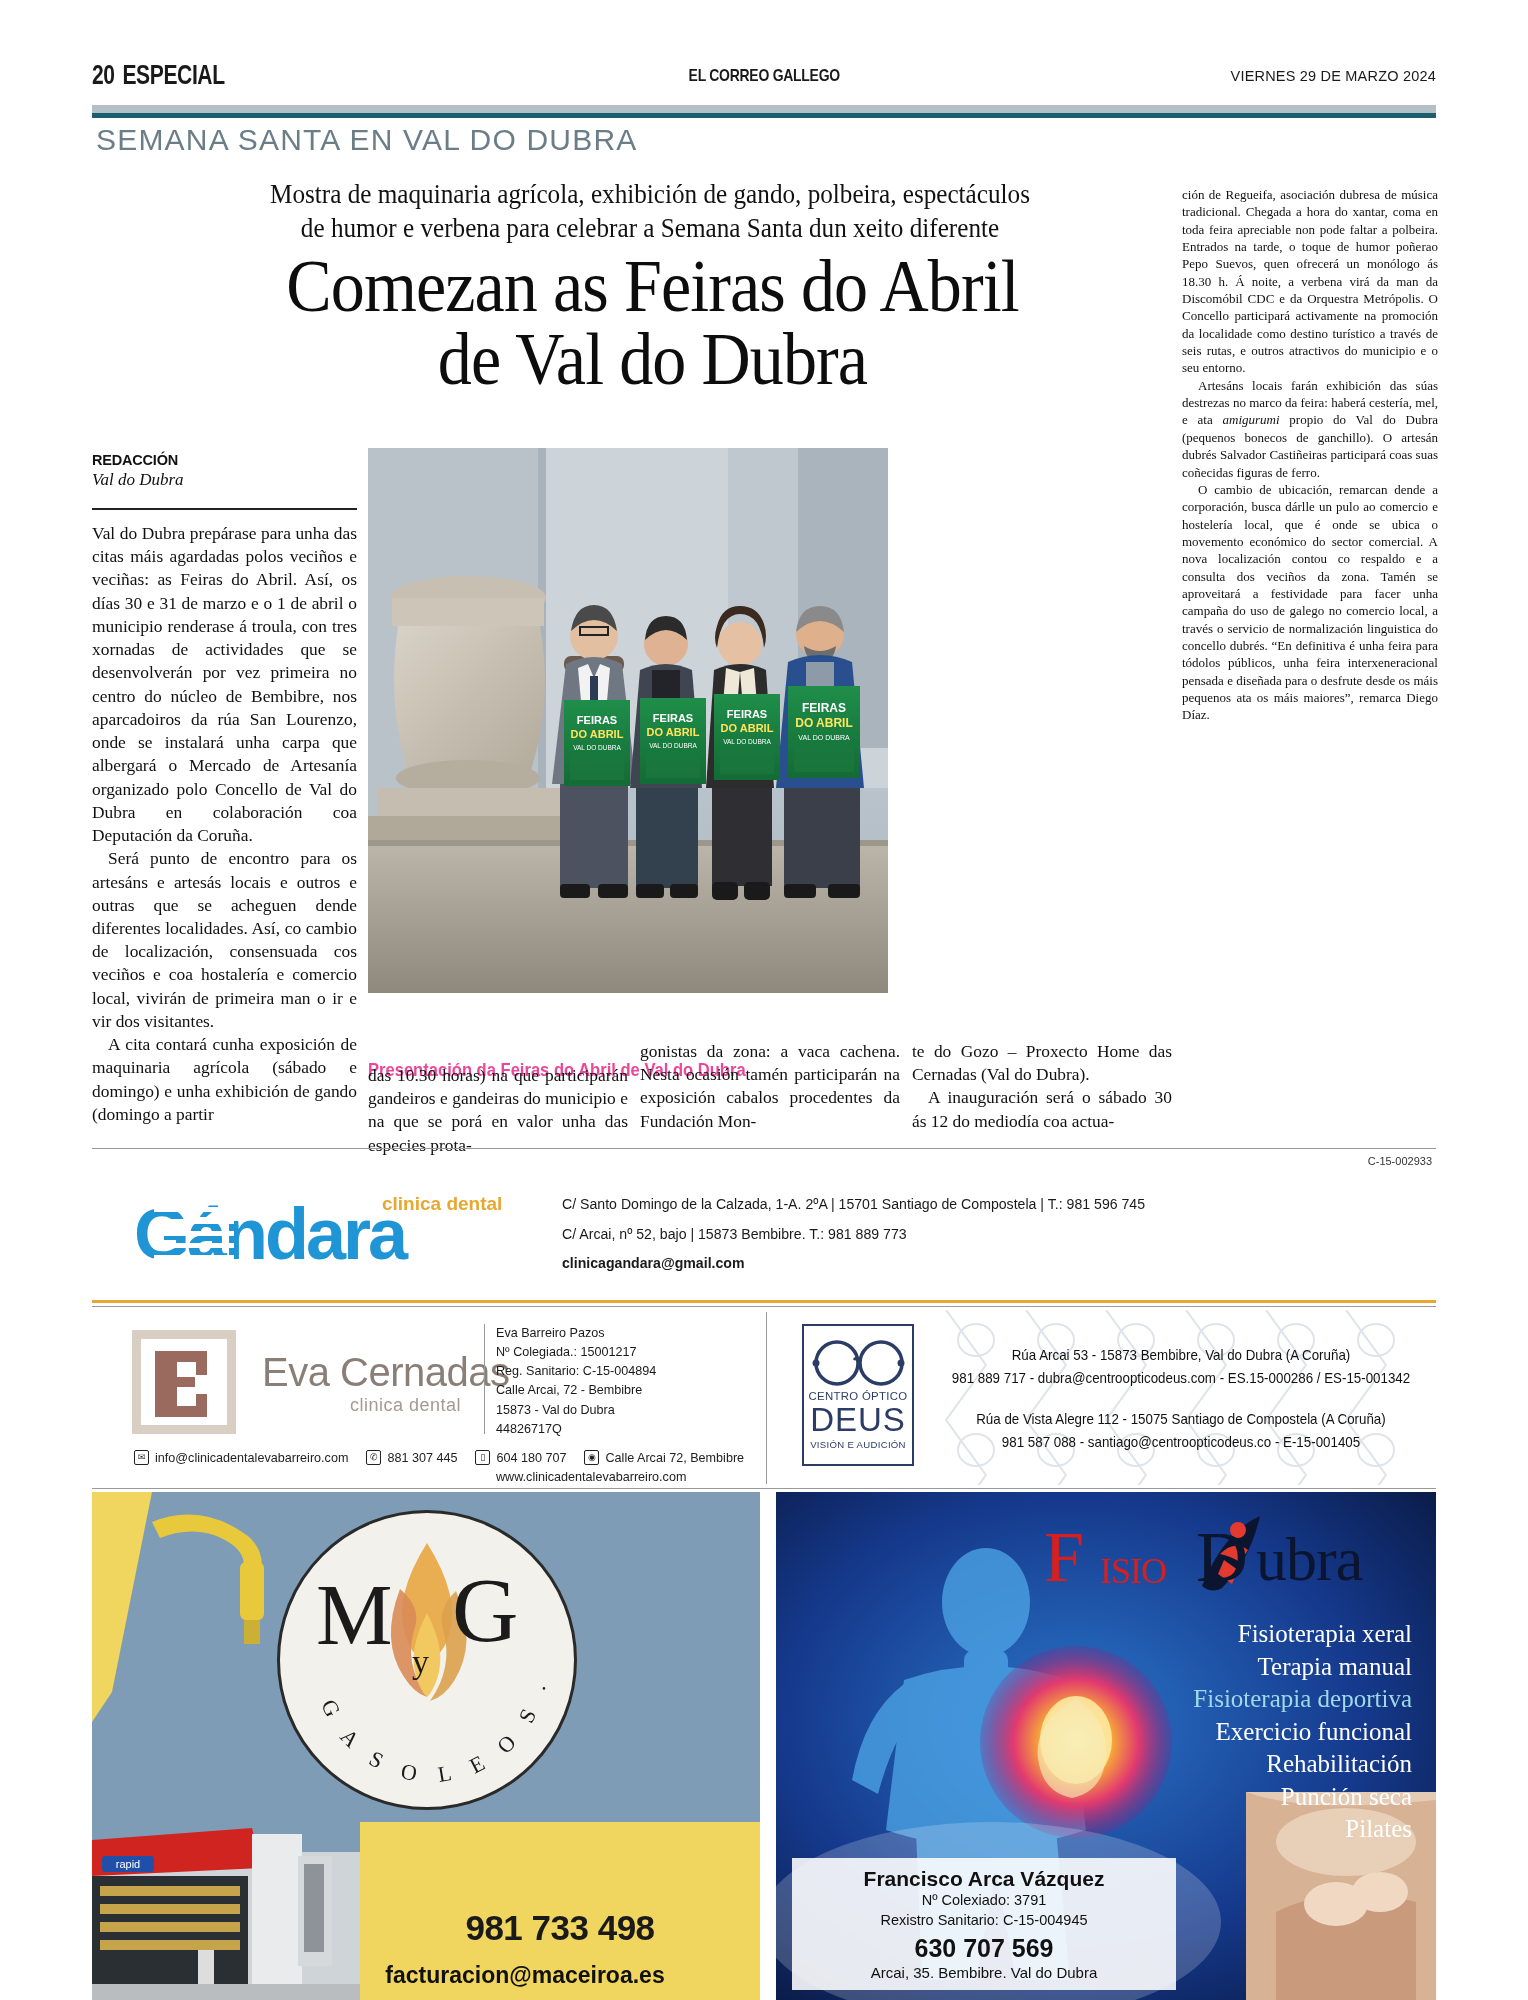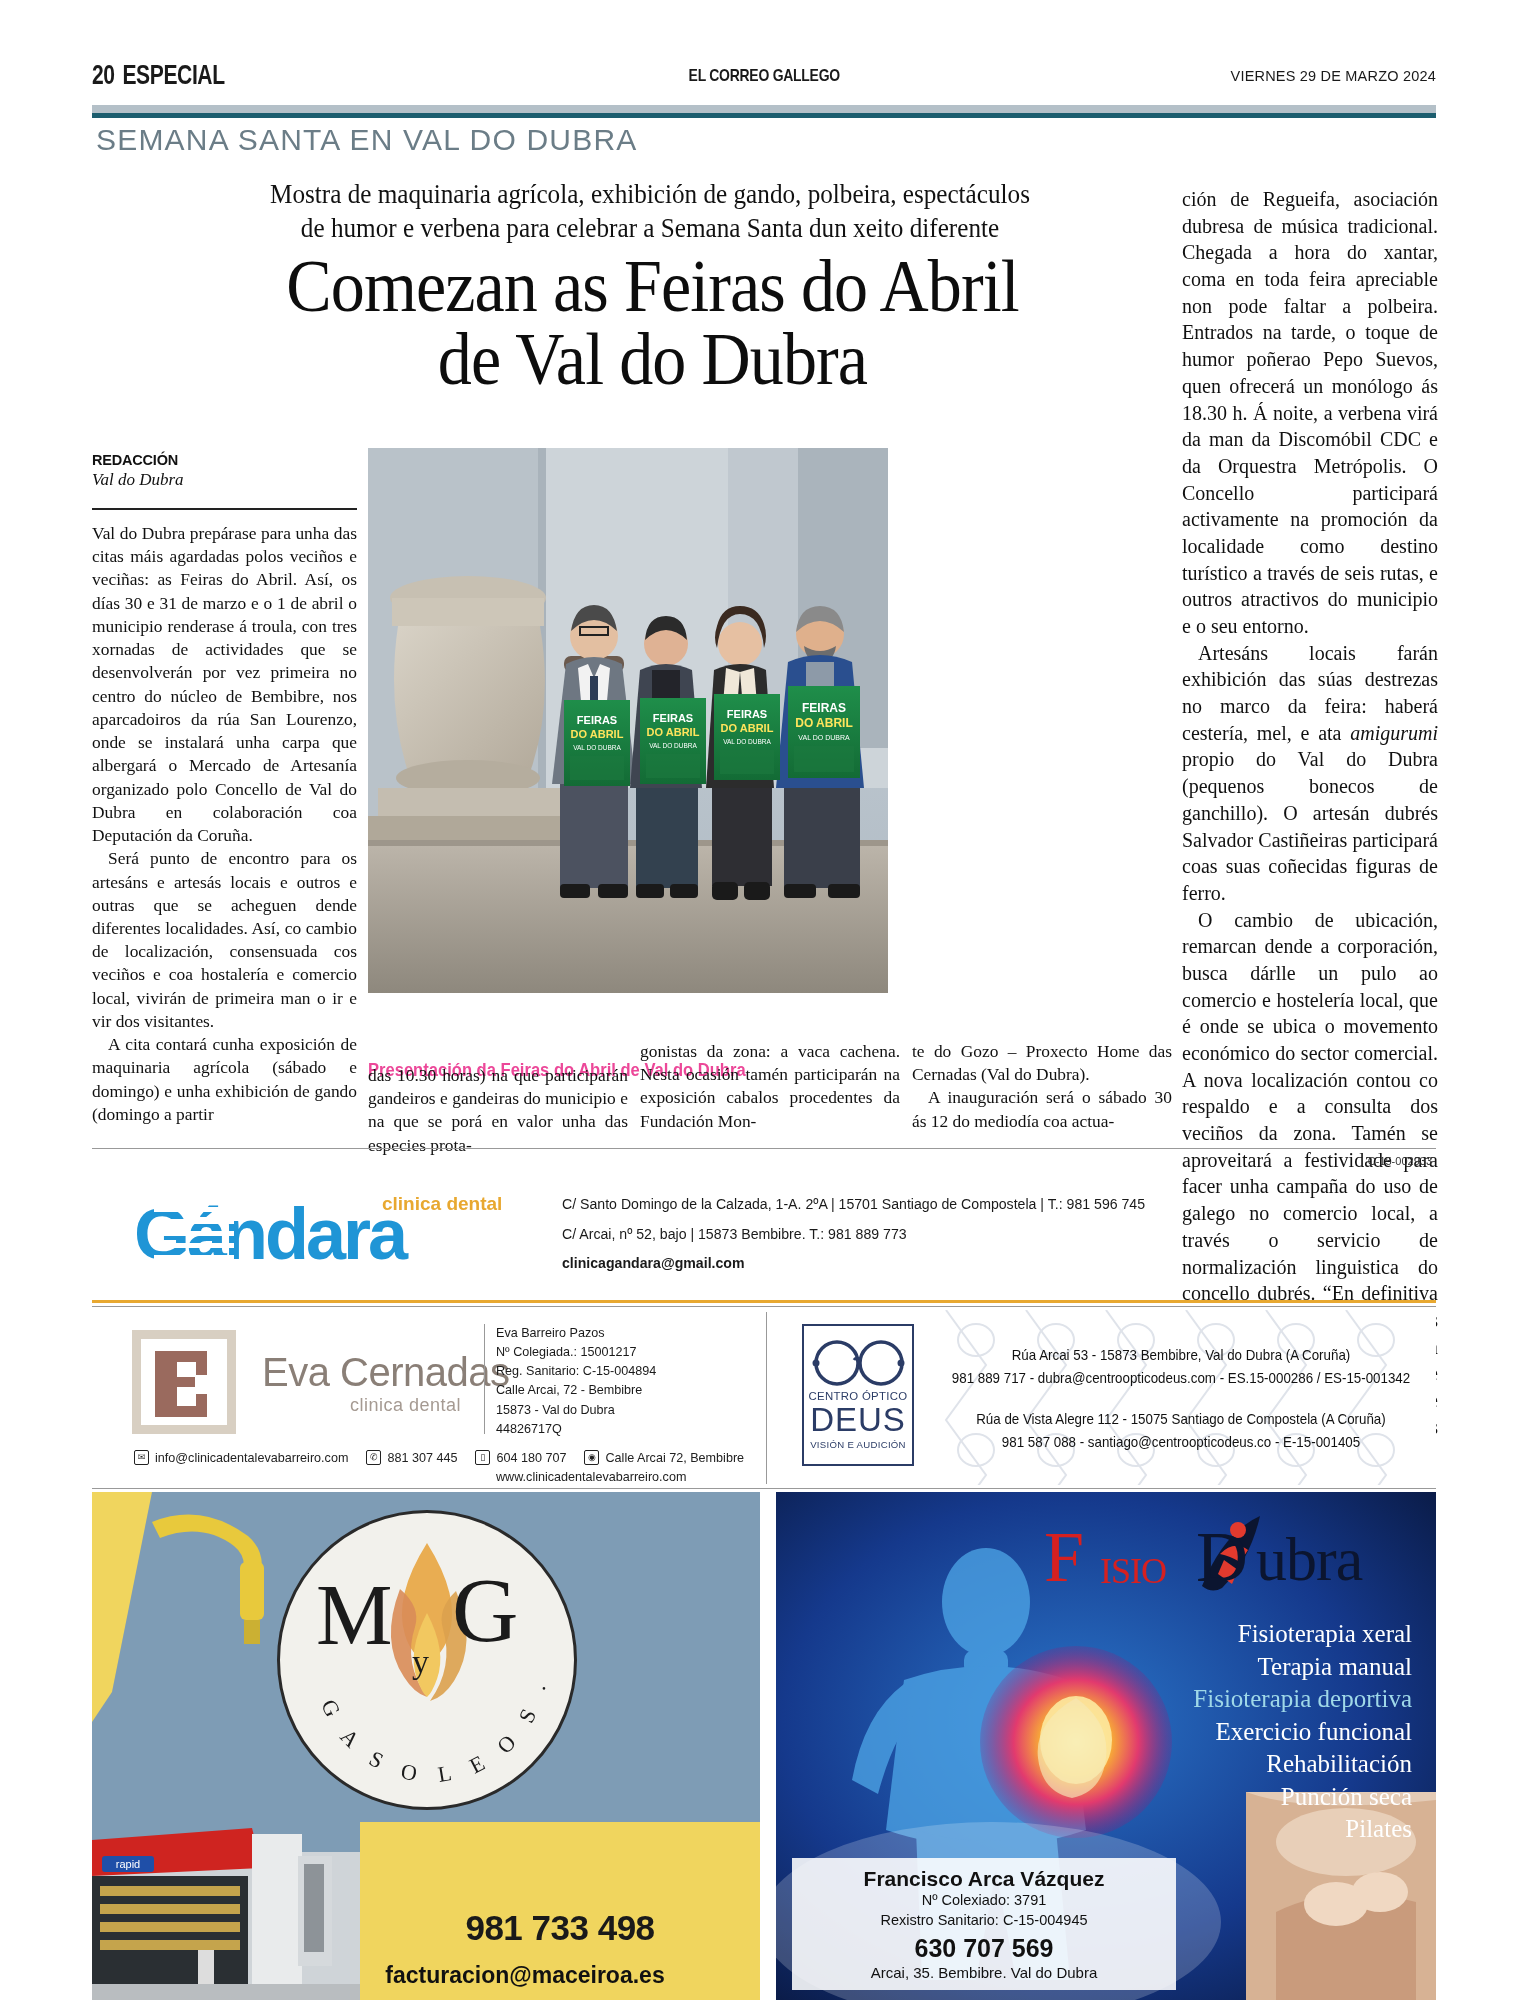--- a/index.html
+++ b/index.html
@@ -111,21 +111,21 @@
     text-align: justify;
   }
   .colA { left: 368px; margin-top: 24px; }
   .colB { left: 640px; }
   .colC { left: 912px; }
   .colA p + p, .colB p + p, .colC p + p { text-indent: 16px; }
 
   
   .col-right {
     position: absolute; left: 1182px; top: 186px; width: 256px;
-    font-size: 20px; line-height: 1.335; color: #111;
+    font-size: 13px; line-height: 1.335; color: #111;
     text-align: justify;
   }
   .col-right p + p { text-indent: 16px; }
   .col-right em { font-style: italic; }
 
   
   .sep-line { position: absolute; left: 92px; width: 1344px; height: 1px; background: #999; }
 
   .ad-code {
     position: absolute; right: 96px; top: 1155px;

